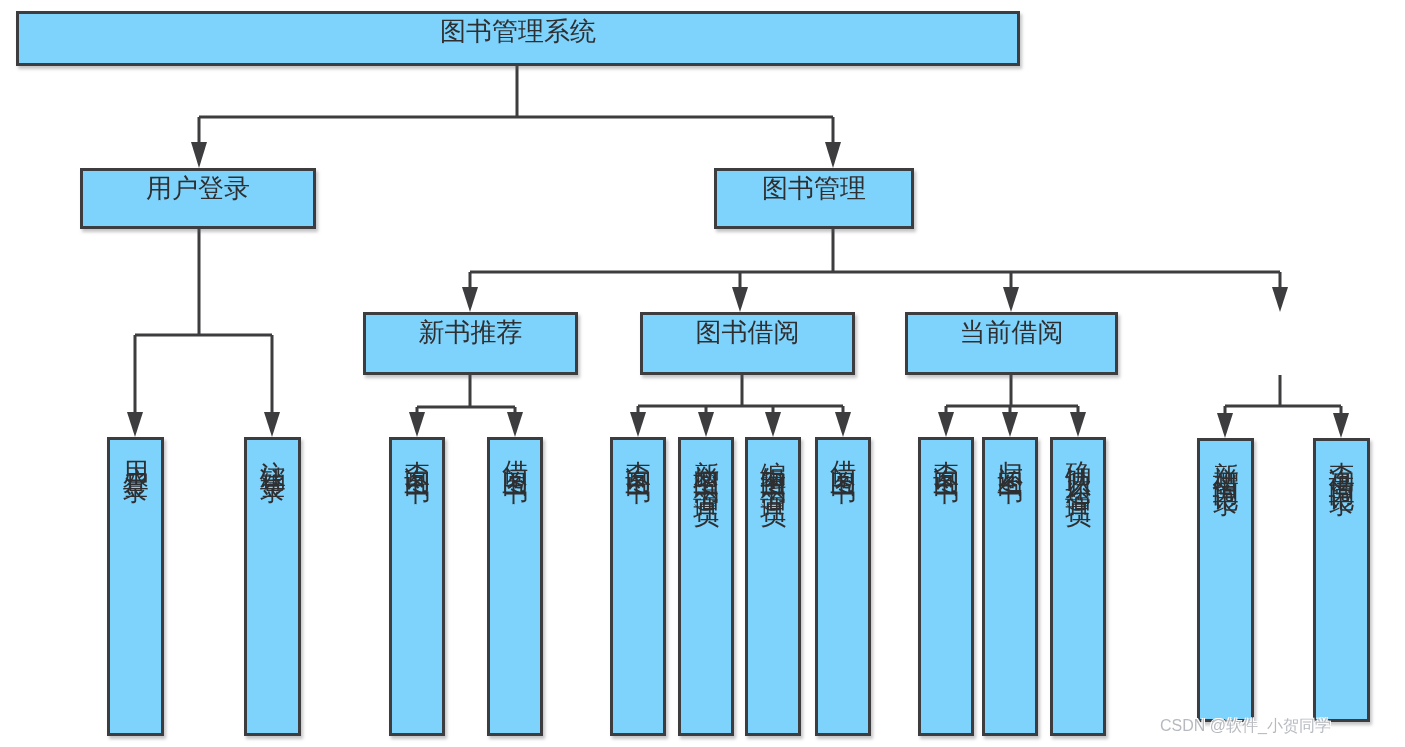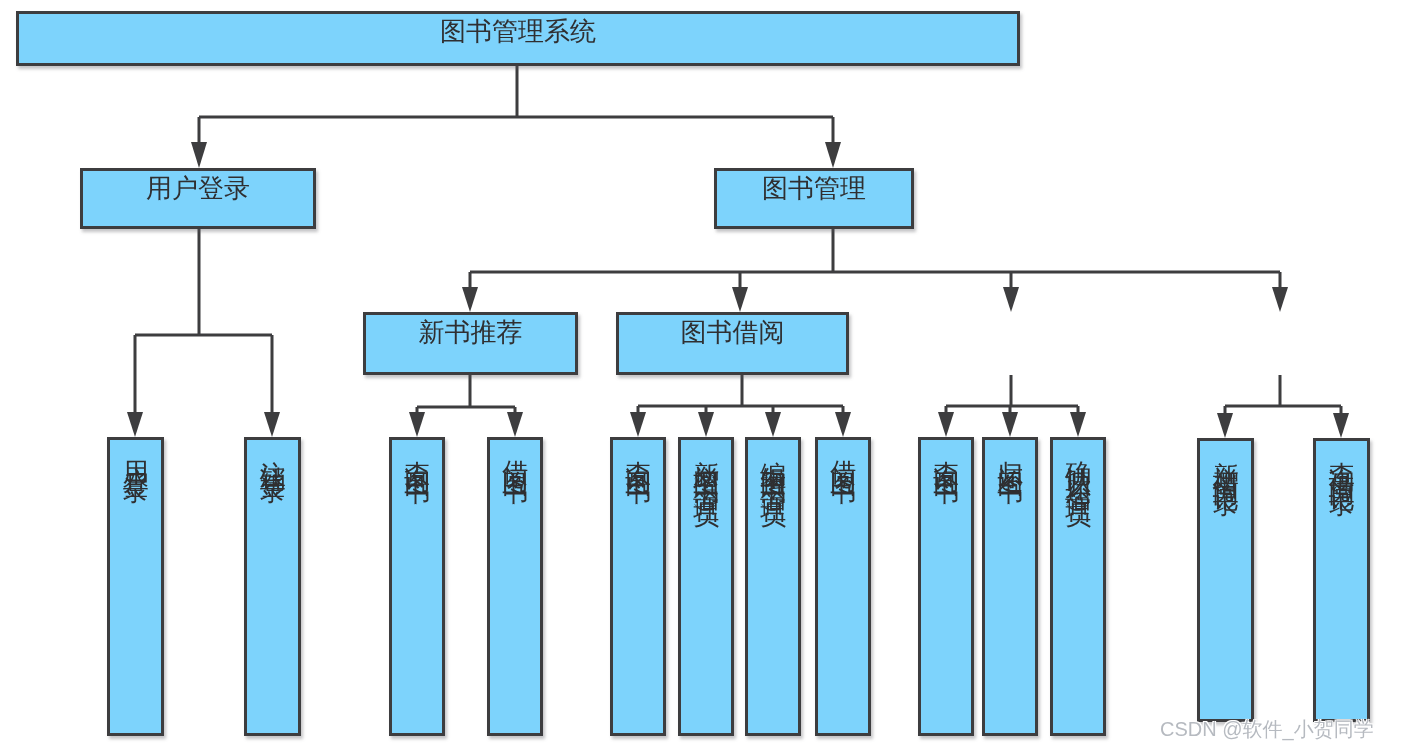--- a/index.html
+++ b/index.html
@@ -17,21 +17,21 @@
     color:var(--text,#2f2f31);
     box-shadow:2px 3px 3px rgba(90,90,95,0.35);
   }
   .node.h span{font-size:26px;white-space:nowrap;}
   .node.v span{
     writing-mode:vertical-rl;text-orientation:mixed;
     font-size:26px;letter-spacing:6px;line-height:1.05;white-space:nowrap;
   }
   .watermark{
     position:absolute;left:1160px;top:716px;z-index:10;
-    font-size:20px;color:var(--wm,#b6bac0);white-space:nowrap;
+    font-size:16px;color:var(--wm,#b6bac0);white-space:nowrap;
     text-shadow:1px 1px 0 #fff,-1px -1px 0 #fff,1px -1px 0 #fff,-1px 1px 0 #fff;
     text-align:right;
   }
 </style>
 </head>
 <body>
 
 <div class="canvas">
 
   <svg class="wires" viewBox="0 0 1405 747">
@@ -84,22 +84,25 @@
   <div class="node h" style="left:80px;top:168px;width:236px;height:61px">
     <span>用户登录</span>
   </div>
   <div class="node h" style="left:714px;top:168px;width:200px;height:61px">
     <span>图书管理</span>
   </div>
 
   <div class="node h" style="left:363px;top:312px;width:215px;height:63px">
     <span>新书推荐</span>
   </div>
-  <div class="node h" style="left:616px;top:312px;width:233px;height:63px">
+  <div class="node h" style="left:640px;top:312px;width:215px;height:63px">
     <span>图书借阅</span>
+  </div>
+  <div class="node h" style="left:905px;top:312px;width:213px;height:63px">
+    <span>当前借阅</span>
   </div>
 
   <div class="node v" style="left:107px;top:437px;width:57px;height:299px">
     <span>用户登录</span>
   </div>
   <div class="node v" style="left:244px;top:437px;width:57px;height:299px">
     <span>注销登录</span>
   </div>
 
   <div class="node v" style="left:389px;top:437px;width:56px;height:299px">

